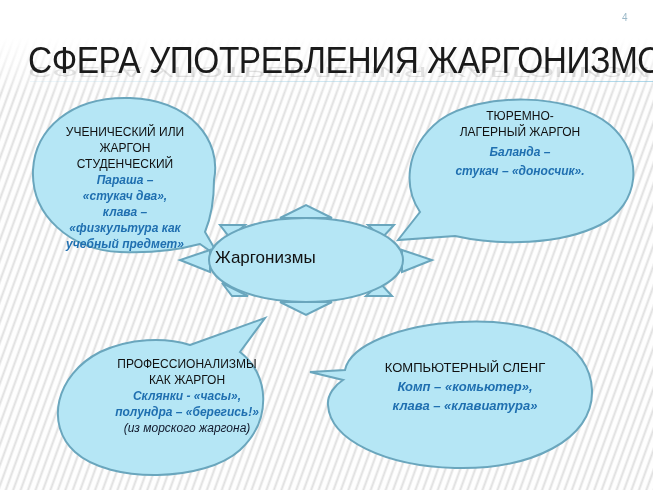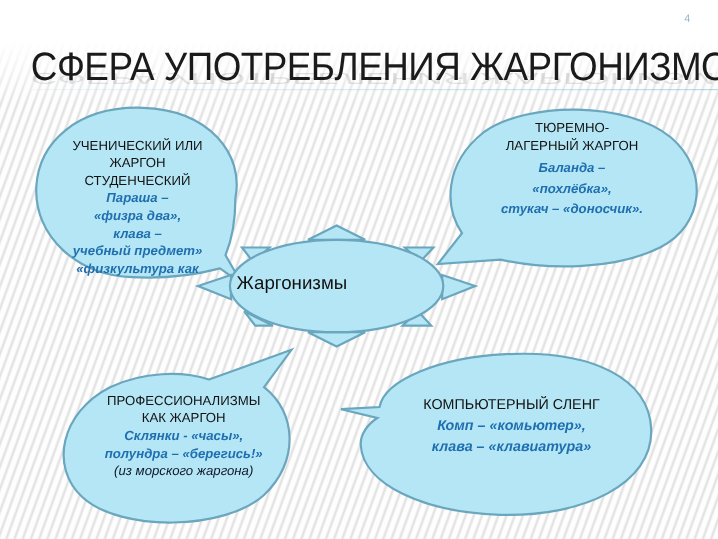--- a/index.html
+++ b/index.html
@@ -130,35 +130,34 @@
   </g>
 </svg>
 
 <div class="center-label">Жаргонизмы</div>
 
 <div class="bubble-text" style="left:40px; top:124px; width:170px;">
   <span class="head">УЧЕНИЧЕСКИЙ ИЛИ</span>
   <span class="head">ЖАРГОН</span>
   <span class="head">СТУДЕНЧЕСКИЙ</span>
   <span class="ex">Параша –</span>
-  <span class="ex">«физра два»,</span>
+  <span class="ex">«стукач два»,</span>
   <span class="ex">клава –</span>
+  <span class="ex">«физкультура как</span>
   <span class="ex">учебный предмет»</span>
-  <span class="ex">«физкультура как</span>
 </div>
 
 <div class="bubble-text" style="left:420px; top:108px; width:200px;">
   <span class="head">ТЮРЕМНО-</span>
   <span class="head">ЛАГЕРНЫЙ ЖАРГОН</span>
   <span class="ex" style="margin-top:4px;">Баланда –</span>
-  <span class="ex" style="margin-top:3px;">«похлёбка»,</span>
   <span class="ex" style="margin-top:3px;">стукач – «доносчик».</span>
 </div>
 
-<div class="bubble-text" style="left:72px; top:356px; width:190px;">
+<div class="bubble-text" style="left:92px; top:356px; width:190px;">
   <span class="head">ПРОФЕССИОНАЛИЗМЫ</span>
   <span class="head">КАК ЖАРГОН</span>
   <span class="ex">Склянки - «часы»,</span>
   <span class="ex">полундра – «берегись!»</span>
   <span class="note">(из морского жаргона)</span>
 </div>
 
 <div class="bubble-text" style="left:355px; top:358px; width:220px; font-size:13px; line-height:19px;">
   <span class="head">КОМПЬЮТЕРНЫЙ СЛЕНГ</span>
   <span class="ex">Комп – «комьютер»,</span>

